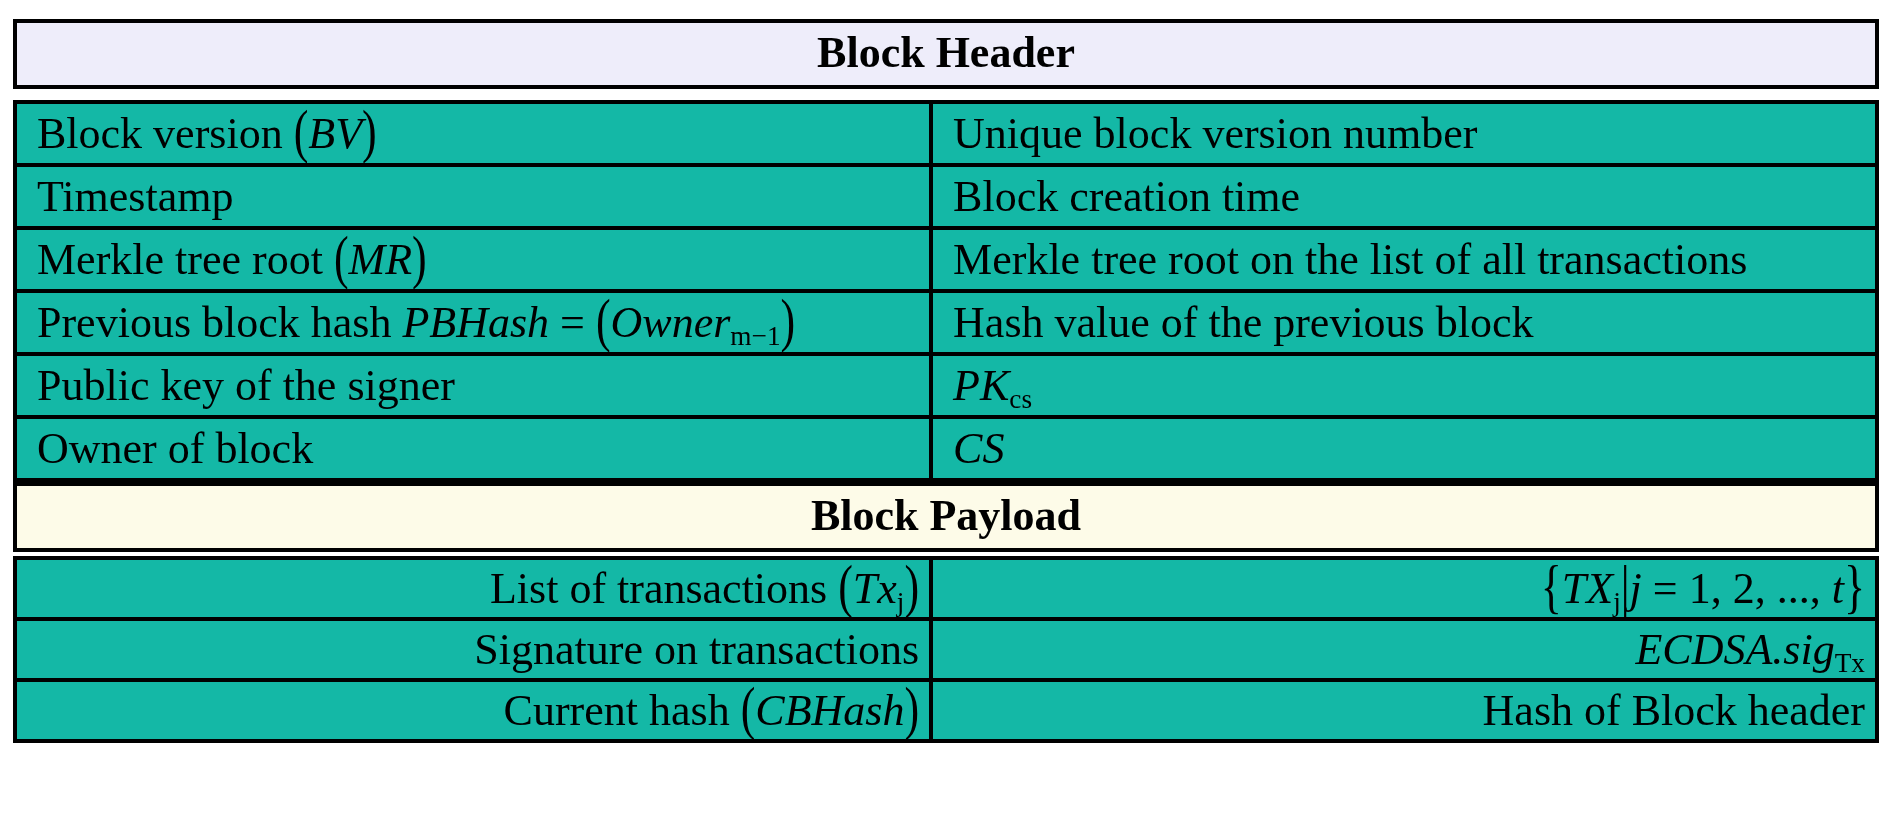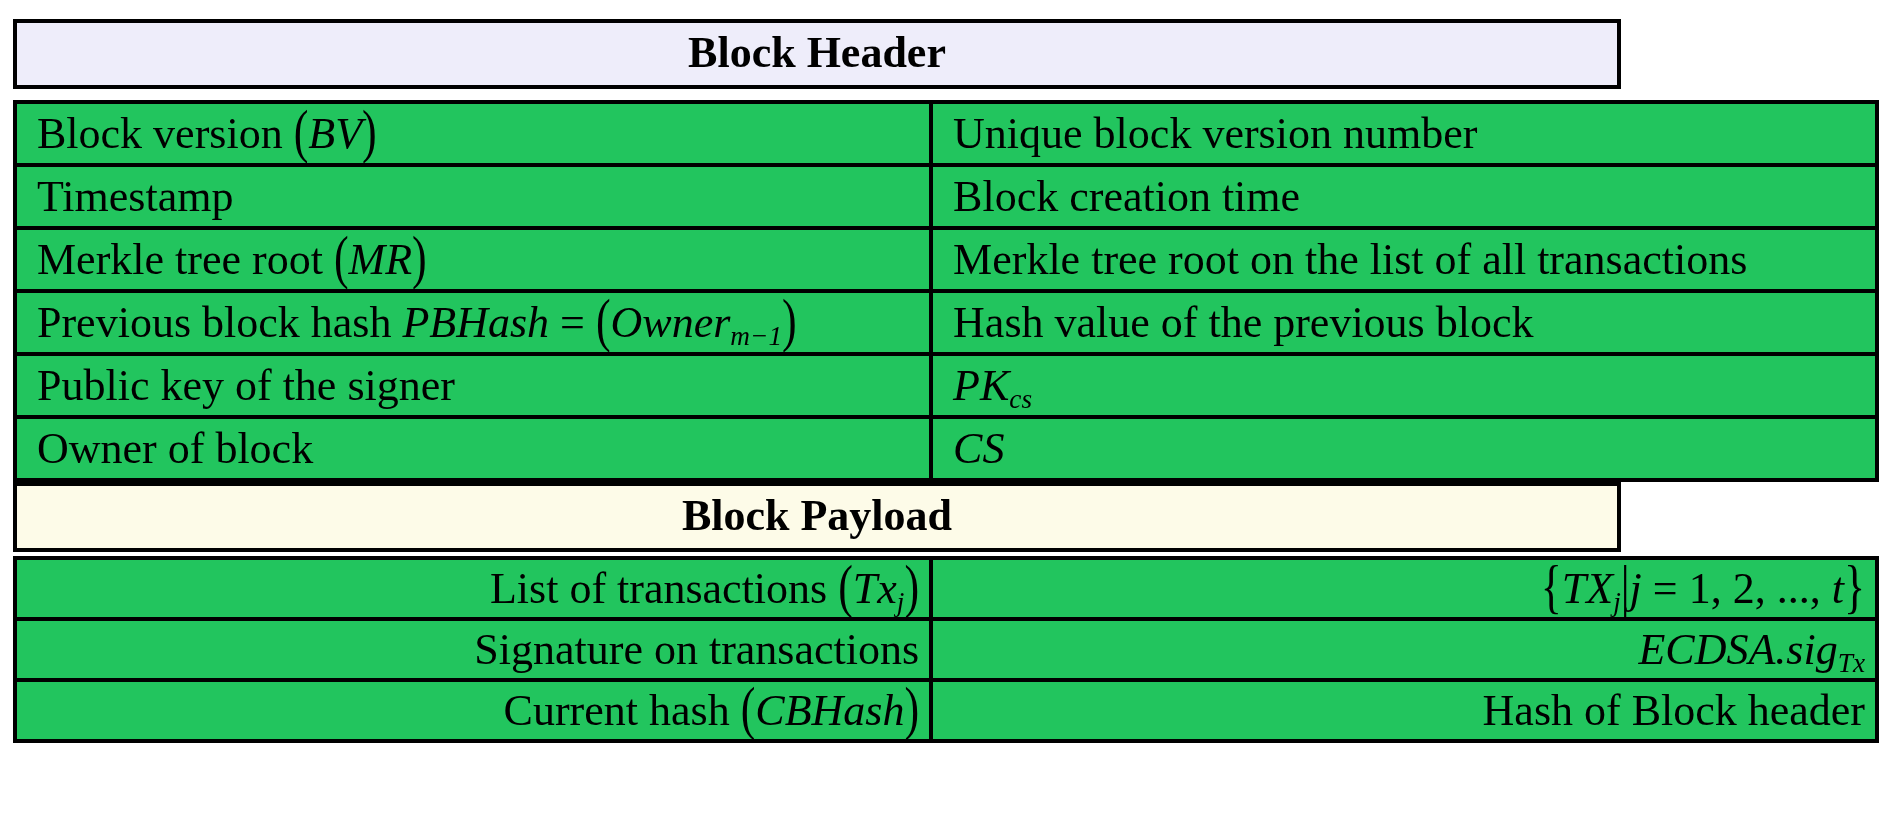--- a/index.html
+++ b/index.html
@@ -13,53 +13,52 @@
   html,body{background:var(--page-bg);}
   body{
     width:1899px;height:815px;
     font-family:"Liberation Serif","DejaVu Serif",serif;
     color:var(--text);
     overflow:hidden;
   }
   .sheet{position:relative;width:1899px;height:815px;background:var(--page-bg);}
   .band{
     margin-left:13px;
-    width:1608px;
+    width:1866px;
     height:70px;
     border:4px solid var(--border);
     text-align:center;
     font-weight:bold;
     font-size:44px;
     line-height:60px;
   }
   .band.header-band{margin-top:19px;background:var(--header-bg);}
   .band.payload-band{background:var(--payload-bg);}
   table.spec{
     margin-left:13px;
     width:1866px;
     border-collapse:collapse;
     table-layout:fixed;
-    background:#22c55e;
+    background:#14b8a6;
   }
   table.spec.header-table{margin-top:11px;}
   table.spec.payload-table{margin-top:4px;}
   table.spec td{
     border:4px solid var(--border);
     vertical-align:middle;
     font-size:44px;
     padding:0 10px 0 20px;
     white-space:nowrap;
     overflow:hidden;
   }
   table.header-table tr{height:63px;}
   table.payload-table tr{height:61px;text-align:right;}
   .seg-p{font-style:normal;}
   .seg-i{font-style:italic;}
   .seg-sub{
-    font-style:italic;
     font-size:0.62em;
     position:relative;
     top:0.28em;
   }
   .seg-par{
     display:inline-block;
     transform:scaleY(1.32);
     transform-origin:50% 62%;
     font-style:normal;
     font-weight:400;

